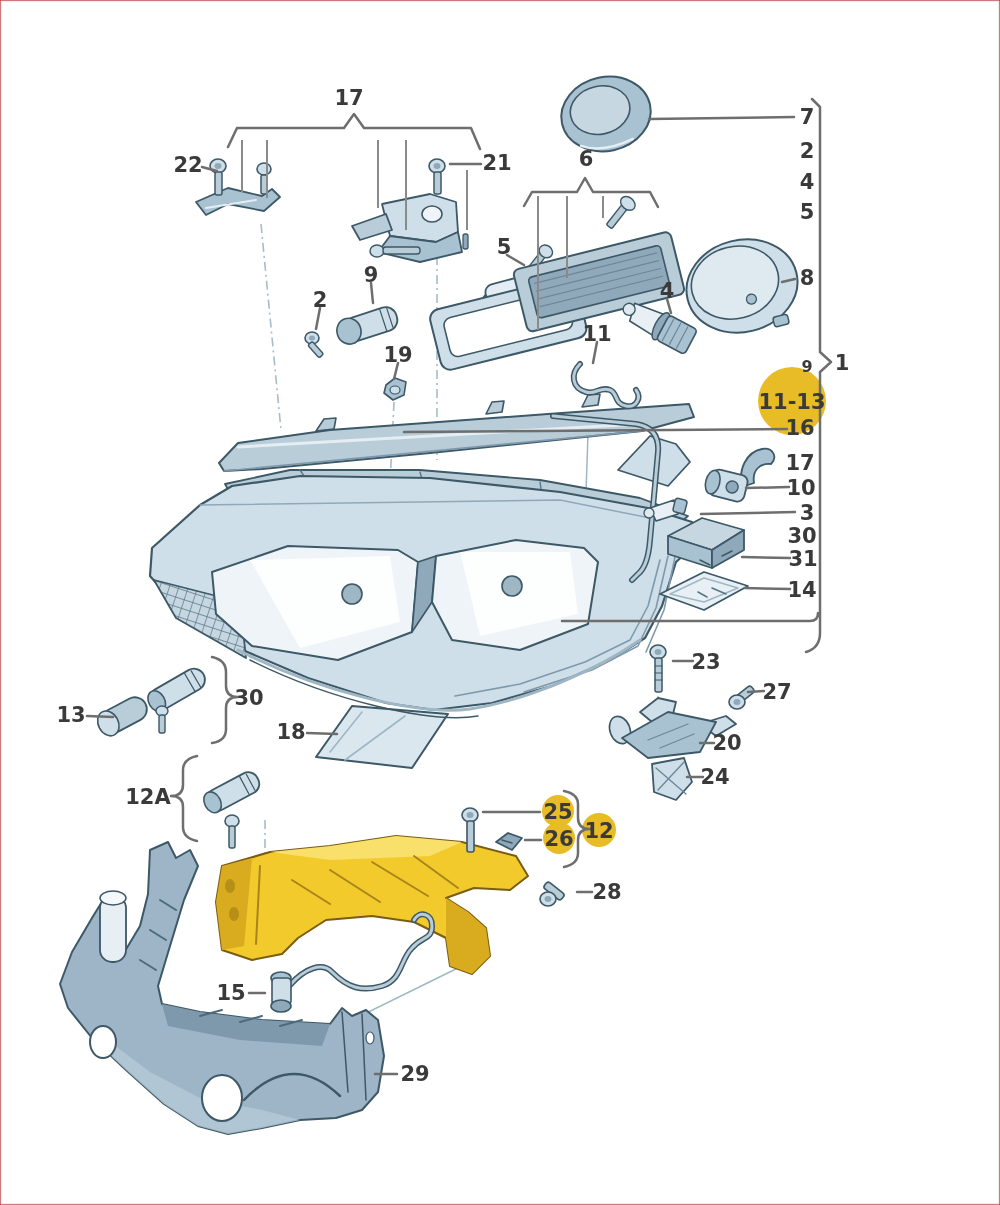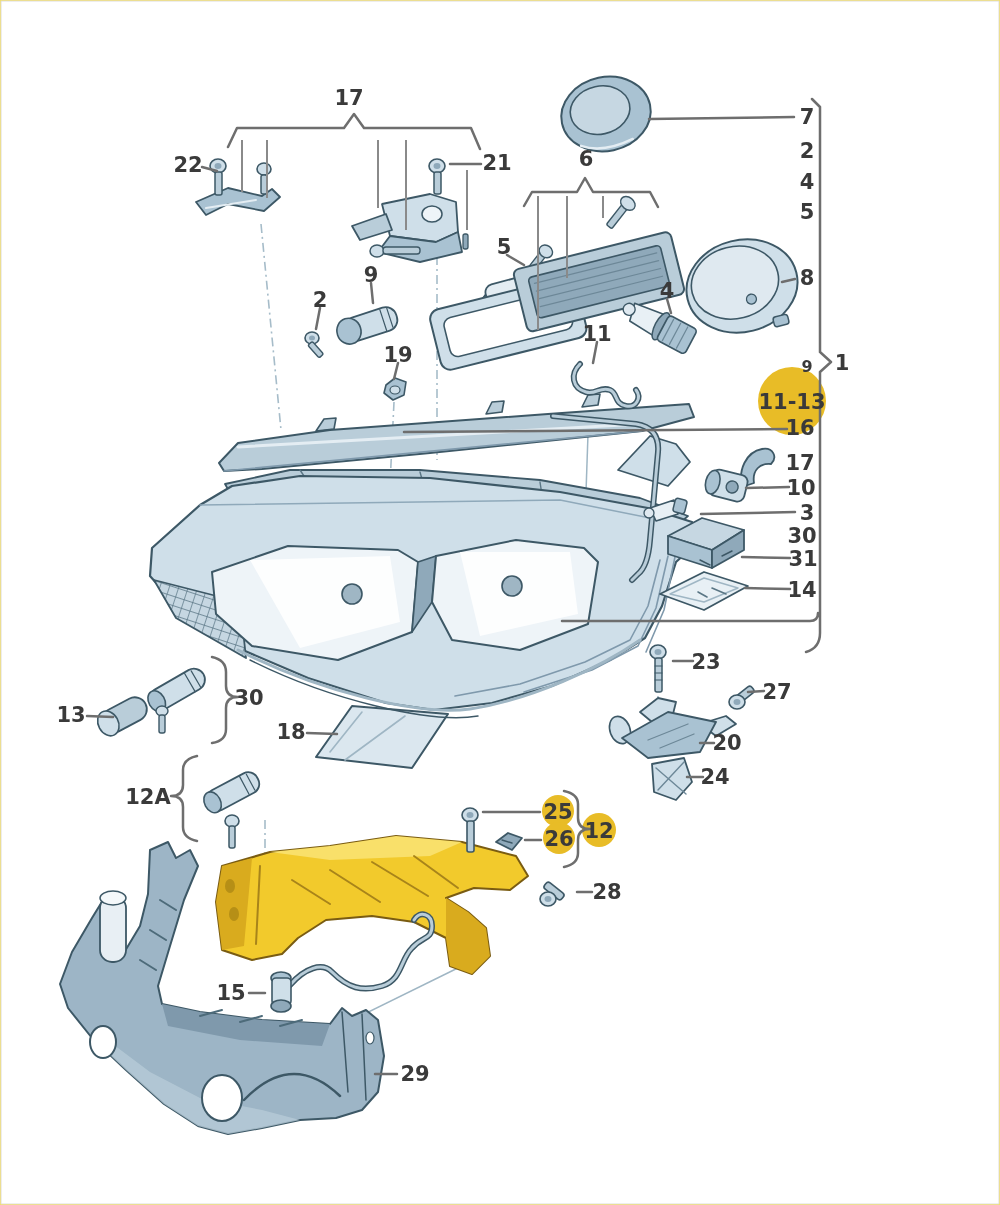--- a/index.html
+++ b/index.html
@@ -1,16 +1,16 @@
 <!DOCTYPE html>
 <html><head>
 <meta charset="utf-8">
 <style>
   html,body{margin:0;padding:0;background:#ffffff;}
-  .stage{width:1000px;height:1205px;position:relative;background:#fde047;
+  .stage{width:1000px;height:1205px;position:relative;background:#b91c1c;
          font-family:"DejaVu Sans","Liberation Sans",sans-serif;}
   svg{display:block;}
   text.callout{font-family:"DejaVu Sans","Liberation Sans",sans-serif;
                font-weight:bold;fill:#3a3a3a;}
 </style>
 </head>
 <body>
 
 <div class="stage">
 <svg viewBox="0 0 1000 1205" width="1000" height="1205">

